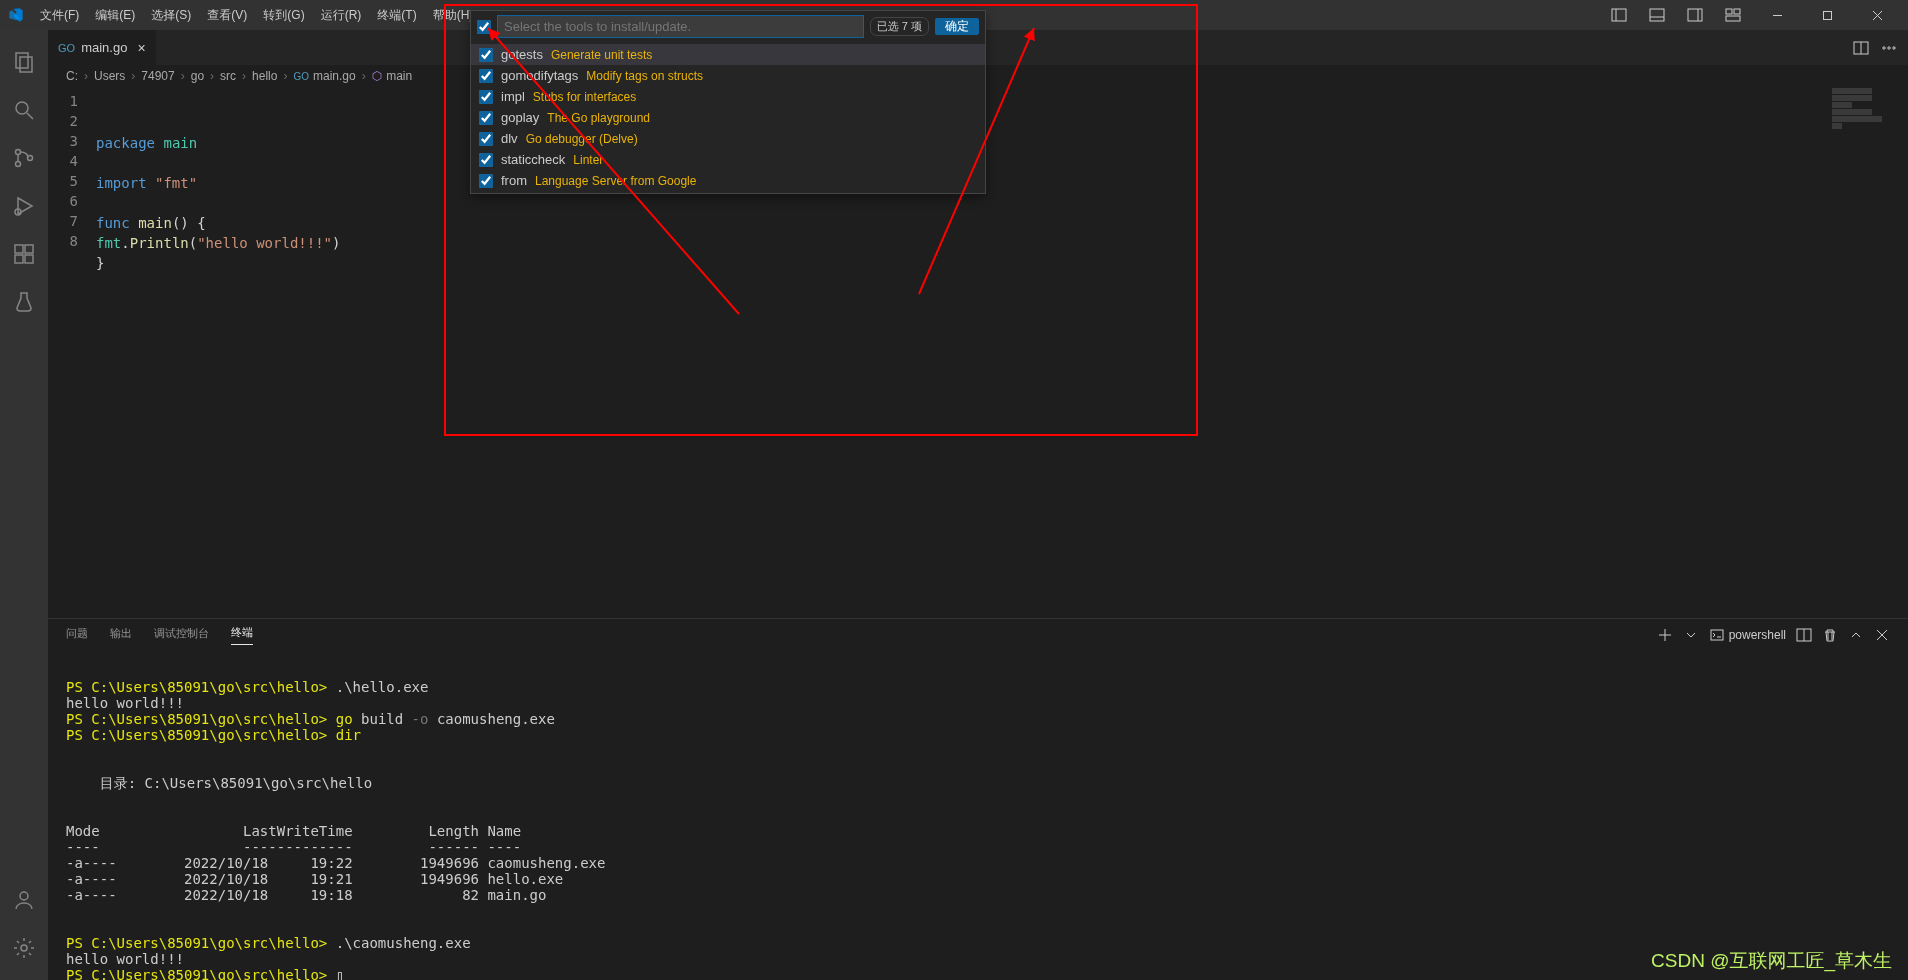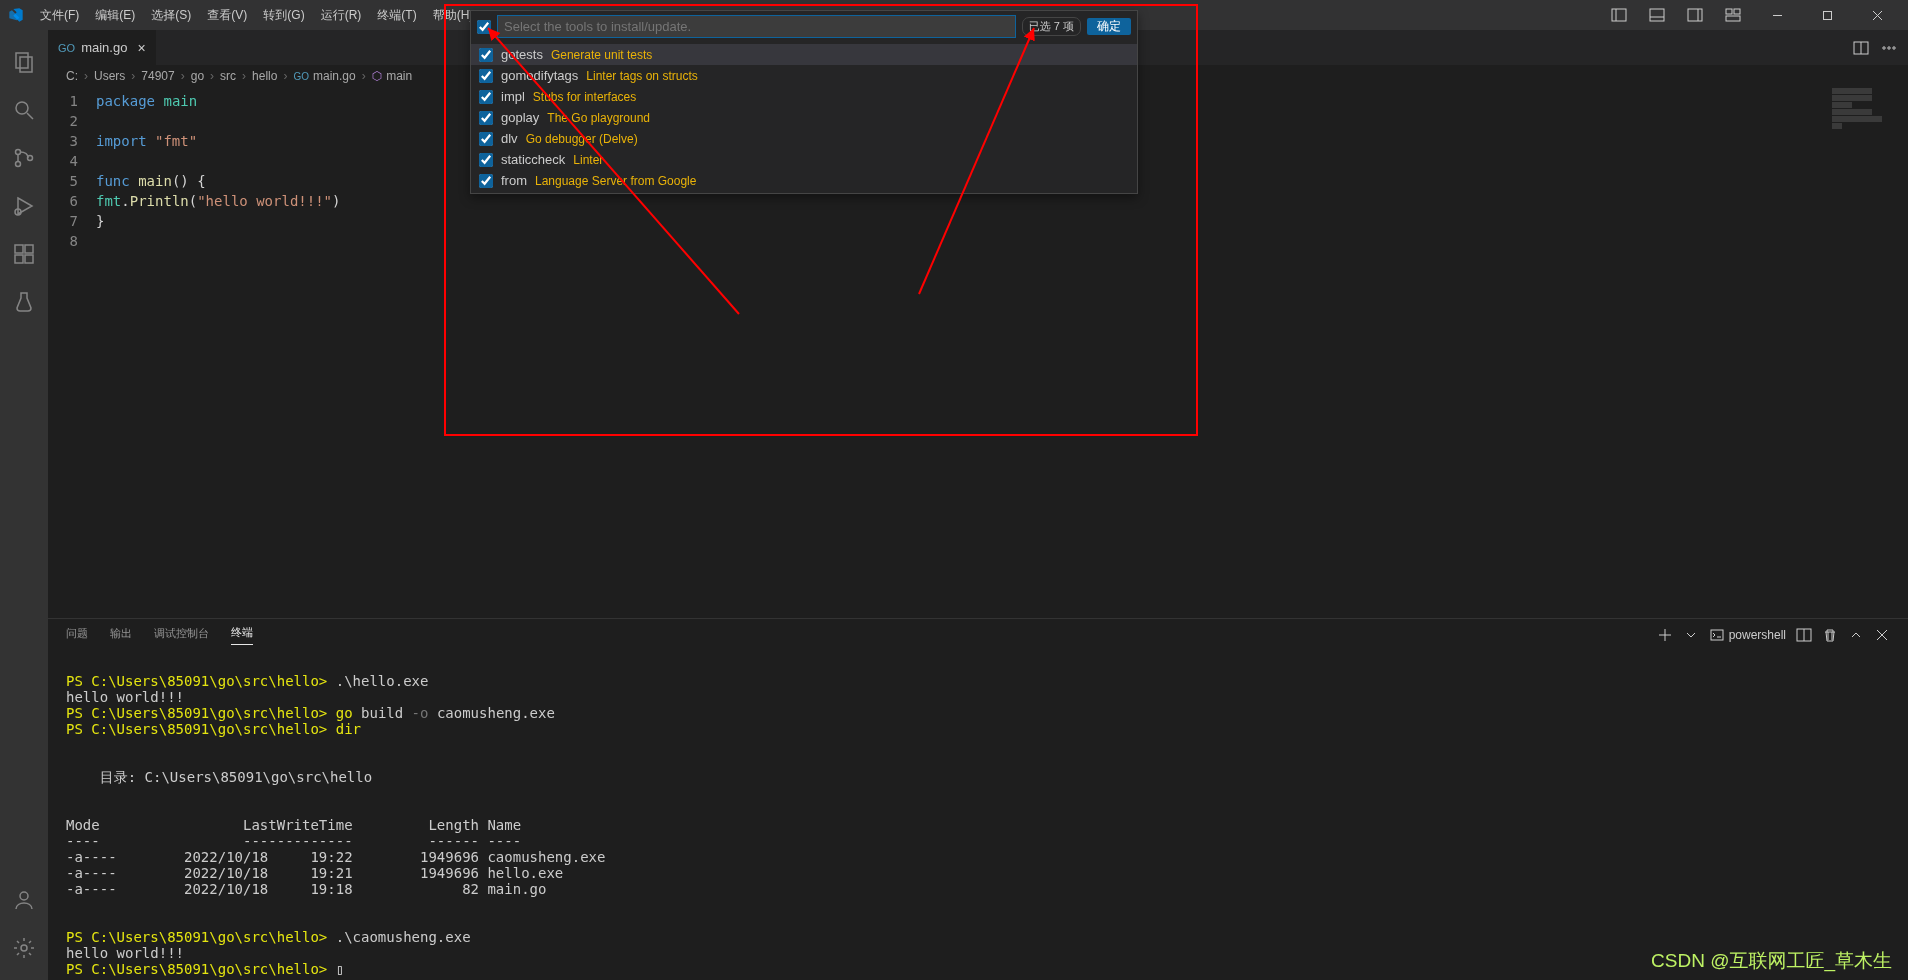--- a/index.html
+++ b/index.html
@@ -29,45 +29,45 @@
 .tabs-right-icon { width:22px; height:22px; display:flex; align-items:center; justify-content:center; cursor:pointer; }
 .tabs-right-icon svg { width:16px; height:16px; stroke:#cccccc; fill:none; }
 
 .breadcrumb { height:22px; display:flex; align-items:center; padding:0 18px; font-size:12px; color:#a9a9a9; gap:4px; }
 .bc-sep { color:#666; margin:0 2px; }
 .bc-goicon { color:#519aba; font-size:10px; }
 .bc-pkg { color:#b180d7; }
 
 .code-area { flex:1; display:flex; font-family:Consolas,monospace; font-size:14px; line-height:20px; position:relative; }
 .gutter { width:48px; text-align:right; color:#858585; padding:4px 18px 0 0; user-select:none; }
-.code-lines { padding-top:4px; }
+.code-lines { padding-top:4px;margin-top:42px; }
 .tok-kw { color:#569cd6; }
 .tok-pkg { color:#4ec9b0; }
 .tok-str { color:#ce9178; }
 .tok-fn { color:#dcdcaa; }
 .tok-punct { color:#d4d4d4; }
 .minimap { position:absolute; right:0; top:0; width:80px; height:100%; background:#1e1e1e; }
 .minimap-slice { width:40px; height:6px; margin:1px 4px; background:#3a3a3a; }
 
-.panel { height:362px; border-top:1px solid #333; display:flex; flex-direction:column; background:#1e1e1e; }
+.panel { height:362px; border-top:1px solid #333; display:flex; flex-direction:column; background:#1e1e1e;gap:6px; }
 .panel-tabs { height:32px; display:flex; align-items:center; padding:0 18px; gap:22px; font-size:11px; }
 .panel-tab { color:#969696; cursor:pointer; padding-bottom:4px; }
 .panel-tab.active { color:#e7e7e7; border-bottom:1px solid #e7e7e7; }
 .panel-right { margin-left:auto; display:flex; align-items:center; gap:10px; }
 .panel-right-icon { cursor:pointer; display:flex; align-items:center; }
 .panel-right-icon svg { width:16px; height:16px; stroke:#cccccc; fill:none; }
 .shell-label { font-size:12px; color:#cccccc; margin-left:4px; }
 
 .terminal { flex:1; padding:6px 18px 0; font-family:Consolas,monospace; font-size:14px; line-height:16px; color:#cccccc; white-space:pre; overflow:hidden; }
 .term-yellow { color:#e5e510; }
 .term-white { color:#e5e5e5; }
 .term-gray { color:#767676; }
 
 
-.quickpick { position:absolute; left:470px; top:10px; width:668px; background:#252526; border:1px solid #454545; box-shadow:0 4px 10px rgba(0,0,0,0.4); z-index:50; }
+.quickpick { position:absolute; left:470px; top:10px; width:516px; background:#252526; border:1px solid #454545; box-shadow:0 4px 10px rgba(0,0,0,0.4); z-index:50; }
 .qp-head { display:flex; align-items:center; padding:4px 6px; gap:6px; }
 .qp-check { width:14px; height:14px; accent-color:#0e639c; }
 .qp-input { flex:1; background:#3c3c3c; border:1px solid #0e639c; padding:3px 6px; color:#cccccc; font-size:13px; outline:none; }
 .qp-badge { font-size:11px; color:#cccccc; border:1px solid #454545; padding:1px 6px; border-radius:7px; background:#252526; }
 .qp-ok { background:#0e639c; color:#fff; border:none; padding:0 10px; font-size:12px; cursor:pointer; border-radius:2px; }
 .qp-list { padding:2px 0; }
 .qp-item { display:flex; align-items:center; padding:3px 8px; gap:8px; }
 .qp-item.sel { background:#37373d; }
 .qp-name { color:#cccccc; font-size:13px; }
 .qp-desc { color:#eab308; font-size:12px; }
@@ -353,21 +353,21 @@
   </div>
   <div class="qp-list" id="qp-list">
       <div class="qp-item sel">
         <input type="checkbox" class="qp-check" checked="" style="">
         <span class="qp-name">gotests</span>
         <span class="qp-desc">Generate unit tests</span>
       </div>
       <div class="qp-item">
         <input type="checkbox" class="qp-check" checked="" style="">
         <span class="qp-name">gomodifytags</span>
-        <span class="qp-desc">Linter tags on structs</span>
+        <span class="qp-desc">Modify tags on structs</span>
       </div>
       <div class="qp-item">
         <input type="checkbox" class="qp-check" checked="" style="">
         <span class="qp-name">impl</span>
         <span class="qp-desc">Stubs for interfaces</span>
       </div>
       <div class="qp-item">
         <input type="checkbox" class="qp-check" checked="" style="">
         <span class="qp-name">goplay</span>
         <span class="qp-desc">The Go playground</span>

